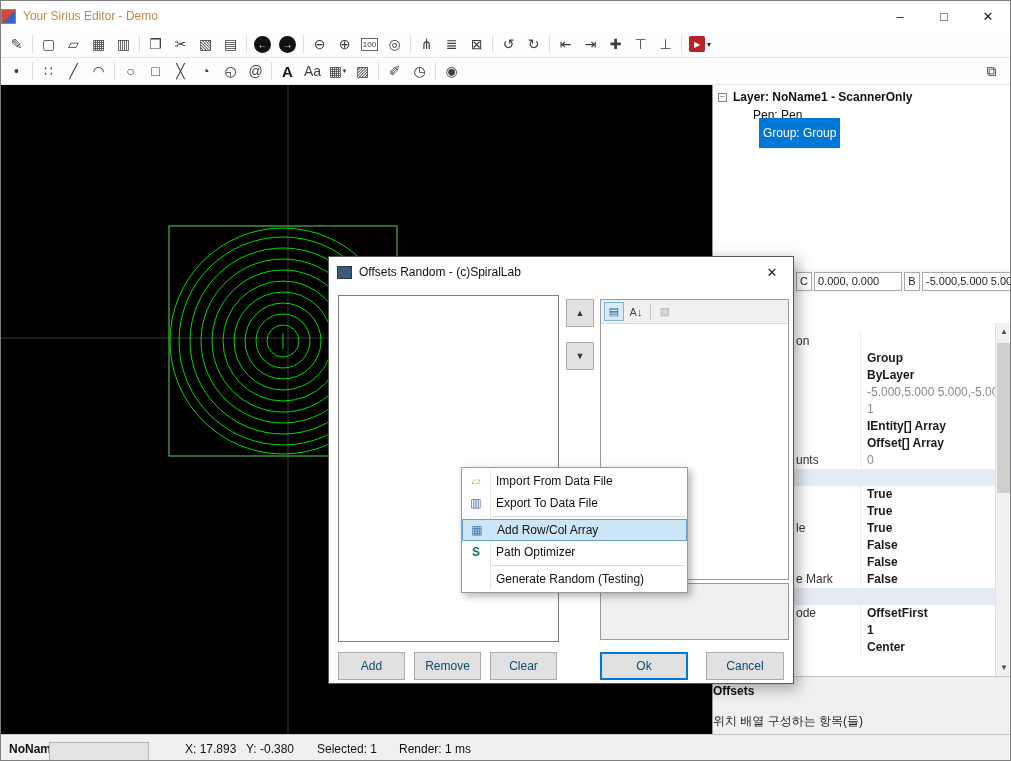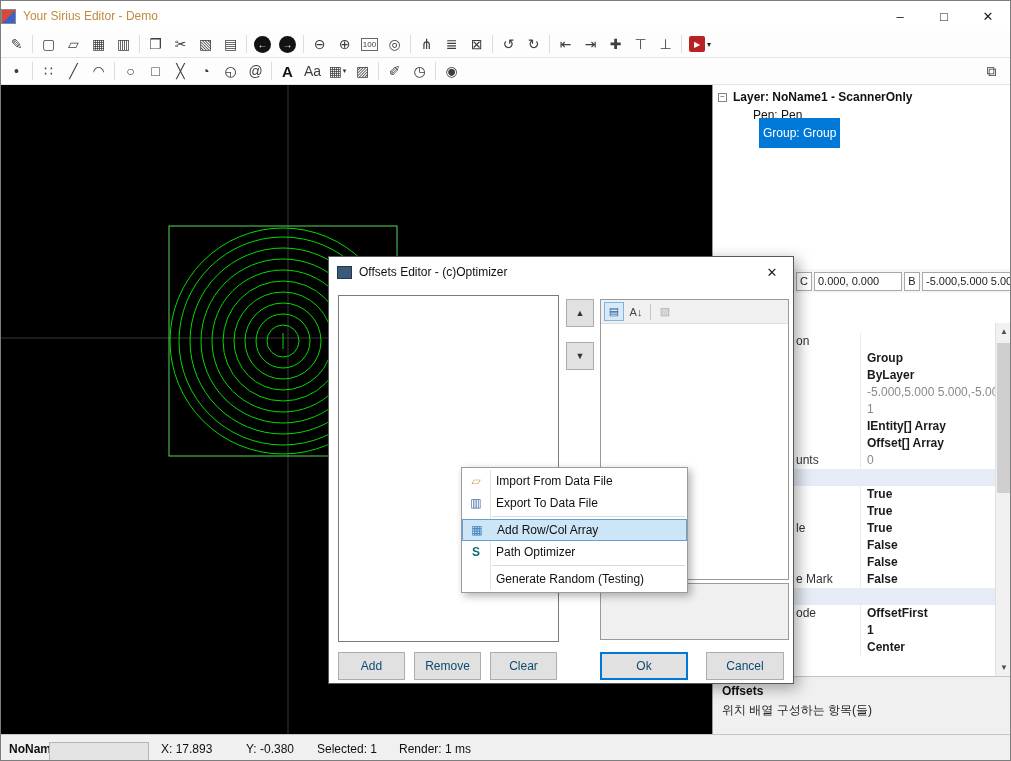--- a/index.html
+++ b/index.html
@@ -54,30 +54,30 @@
   .pg-label{width:147px;padding-left:83px;color:#333;overflow:hidden;flex:0 0 auto}
   .pg-value{flex:1;padding-left:6px;font-weight:bold;color:#1a1a1a;overflow:hidden;border-left:1px solid #ececec}
   .pg-row.muted .pg-value{font-weight:normal;color:#8a8a8a}
   .pg-row.cat{background:#e6ecf5}
   .pg-row.cat .pg-value{border-left:none}
   .pg-scroll{position:absolute;right:0;top:30px;bottom:0;width:17px;background:#f1f1f1;border-left:1px solid #e0e0e0}
   .sb-btn{position:absolute;left:0;width:16px;height:17px;display:flex;align-items:center;justify-content:center;font-size:8px;color:#4e4e4e}
   .sb-up{top:0}.sb-down{bottom:0}
   .sb-thumb{position:absolute;left:1px;top:20px;width:14px;height:150px;background:#cfcfcf}
 
-  .desc{position:absolute;left:0;top:591px;width:100%;height:58px;background:#f0f0f0;border-top:1px solid #c4c4c4;padding:7px 9px}
+  .desc{position:absolute;left:0;top:591px;width:100%;height:58px;background:#f0f0f0;border-top:1px solid #c4c4c4;padding:7px 0}
   .desc-title{font-size:12px;font-weight:bold;color:#111}
-  .desc-text{font-size:12px;color:#222;margin-top:4px}
+  .desc-text{font-size:12px;color:#222;margin-top:15px}
 
   
   .status{position:absolute;left:0;top:733px;width:100%;height:28px;background:#f0f0f0;border-top:1px solid #c6c6c6;font-size:12px;color:#111}
   .status span{position:absolute;top:7px}
   .st-name{left:8px;font-weight:bold}
   .st-field{position:absolute;left:48px;top:4px;width:100px;height:19px;background:#e4e4e4;border:1px solid #b4b4b4}
-  .st-x{left:160px}.st-y{left:245px}.st-sel{left:316px}.st-render{left:398px}
+  .st-x{left:184px}.st-y{left:245px}.st-sel{left:316px}.st-render{left:398px}
 
   
   .dialog{position:absolute;left:327px;top:255px;width:466px;height:428px;background:#fff;border:1px solid #595959;box-shadow:4px 4px 14px rgba(0,0,0,.35);z-index:10}
   .dlg-title{height:30px;display:flex;align-items:center;padding-left:8px;font-size:12px;color:#111}
   .dlg-icon{width:15px;height:13px;background:#3b5a78;border:1px solid #24384f;margin-right:7px}
   .dlg-close{position:absolute;top:0;right:0;width:42px;height:30px;display:flex;align-items:center;justify-content:center;font-size:13px;color:#222}
   .dlg-list{position:absolute;left:9px;top:38px;width:221px;height:347px;border:1px solid #7a7a7a;background:#fff}
   .spin{position:absolute;width:28px;height:28px;background:#e1e1e1;border:1px solid #adadad;display:flex;align-items:center;justify-content:center;font-size:9px;color:#333}
   .dlg-up{left:237px;top:42px}
   .dlg-down{left:237px;top:85px}
@@ -337,21 +337,21 @@
     <span class="st-field"></span>
     <span class="st-x">X: 17.893</span>
     <span class="st-y">Y: -0.380</span>
     <span class="st-sel">Selected: 1</span>
     <span class="st-render">Render: 1 ms</span>
   </div>
 
   <div class="dialog">
     <div class="dlg-title">
       <span class="dlg-icon"></span>
-      <span>Offsets Editor - (c)Optimizer</span>
+      <span>Offsets Random - (c)SpiralLab</span>
     </div>
     <span class="dlg-close">✕</span>
     <div class="dlg-list"></div>
     <span class="spin dlg-up">▲</span>
     <span class="spin dlg-down">▼</span>
     <div class="dlg-pane">
       <div class="pg-tb">
         <span class="pgtbi on">▤</span>
         <span class="pgtbi">A↓</span>
         <span class="pgtb-sep"></span>

